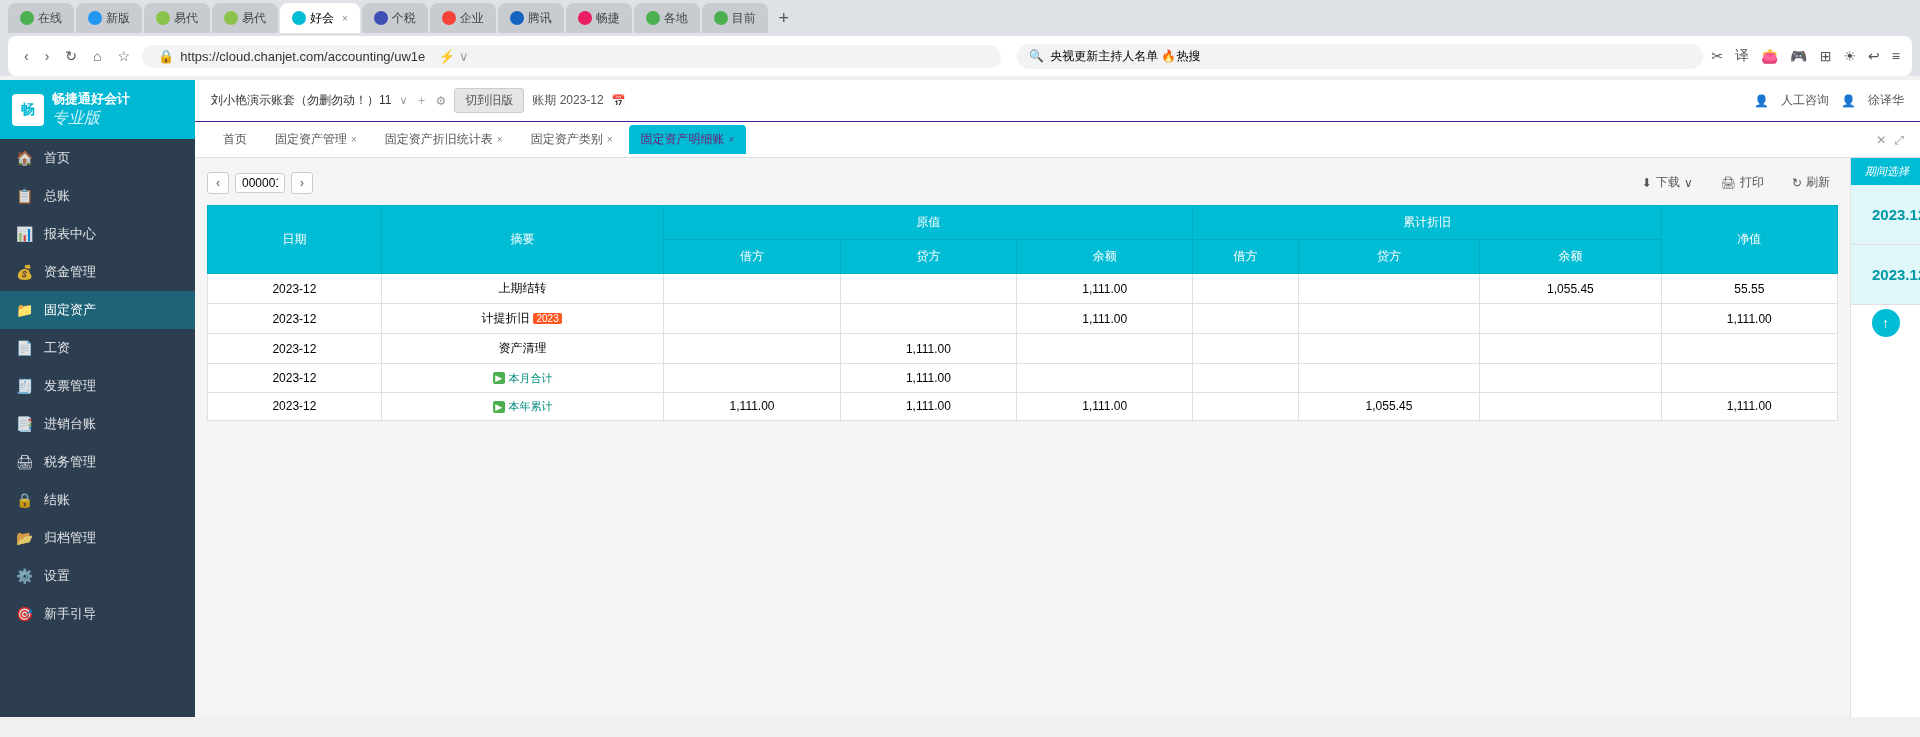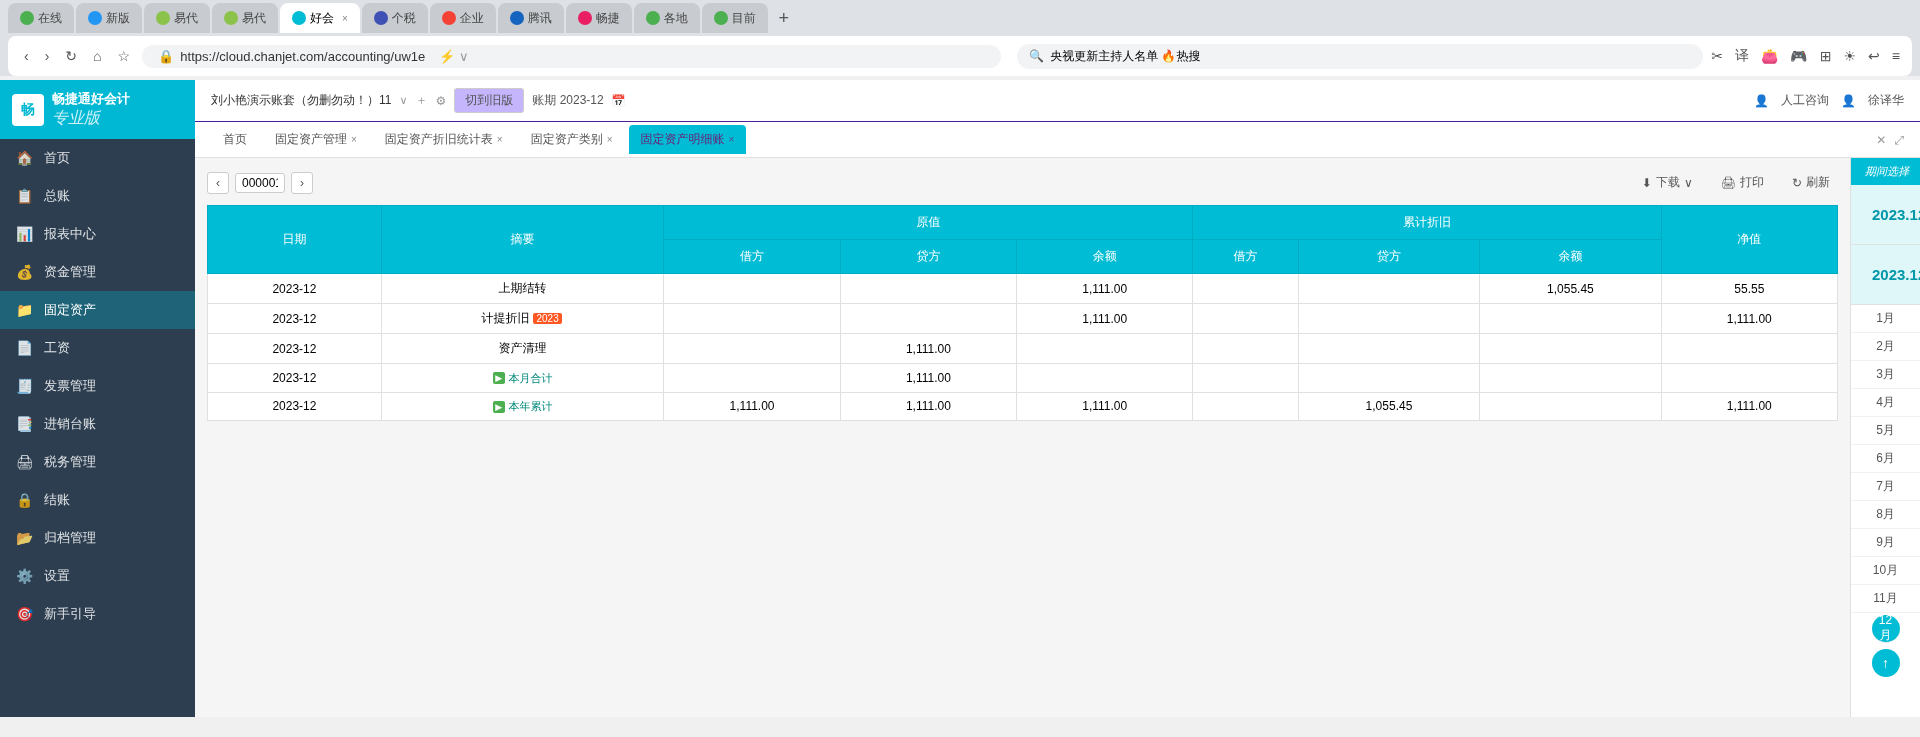--- a/index.html
+++ b/index.html
@@ -34,21 +34,21 @@
     .sidebar-item { display: flex; align-items: center; padding: 10px 16px; gap: 10px; cursor: pointer; color: rgba(255,255,255,0.85); font-size: 13px; }
     .sidebar-item.active { background: rgba(0,184,212,0.3); color: #fff; }
     .sidebar-icon { width: 18px; height: 18px; display: flex; align-items: center; justify-content: center; font-size: 14px; }
 
     
     .main-panel { flex: 1; display: flex; flex-direction: column; overflow: hidden; background: #f5f5f5; }
 
     
     .top-bar { background: #fff; padding: 6px 16px; display: flex; align-items: center; justify-content: space-between; border-bottom: 1px solid #4c1d95; height: 42px; }
     .top-bar-left { display: flex; align-items: center; gap: 8px; font-size: 12px; color: #333; }
-    .btn-switch { border: 1px solid #ccc; padding: 3px 10px; border-radius: 3px; background: #c4b5fd; cursor: pointer; font-size: 12px; color: #555; }
+    .btn-switch { border: 1px solid #ccc; padding: 3px 10px; border-radius: 3px; background: #e5e5e5; cursor: pointer; font-size: 12px; color: #555; }
     .top-bar-right { display: flex; align-items: center; gap: 12px; font-size: 12px; color: #555; }
 
     
     .page-tabs { background: #fff; display: flex; align-items: center; border-bottom: 1px solid #e0e0e0; padding: 0 16px; height: 36px; gap: 4px; }
     .page-tab { padding: 6px 12px; font-size: 12px; color: #555; cursor: pointer; border-radius: 4px 4px 0 0; display: flex; align-items: center; gap: 4px; white-space: nowrap; }
     .page-tab.active { background: #00bcd4; color: #701a75; }
     .page-tab-close { color: inherit; font-size: 10px; cursor: pointer; opacity: 0.7; }
 
     
     .content-area { flex: 1; display: flex; overflow: hidden; }
@@ -375,32 +375,18 @@
     </tr>
             </tbody>
         </table>
 
       </div>
 
       <div class="period-panel">
         <div class="period-header">期间选择</div>
         <div class="period-date">2023.12</div>
         <div class="period-date">2023.12</div>
-        <div id="period-months-container">
-            <div class="period-month">1月</div>
-            <div class="period-month">2月</div>
-            <div class="period-month">3月</div>
-            <div class="period-month">4月</div>
-            <div class="period-month">5月</div>
-            <div class="period-month">6月</div>
-            <div class="period-month">7月</div>
-            <div class="period-month">8月</div>
-            <div class="period-month">9月</div>
-            <div class="period-month">10月</div>
-            <div class="period-month">11月</div>
-            <div class="period-month active">12月</div>
-          </div>
         <div class="period-nav-btn">↑</div>
       </div>
     </div>
 
   </div>
 </div>
 
 </body></html>

